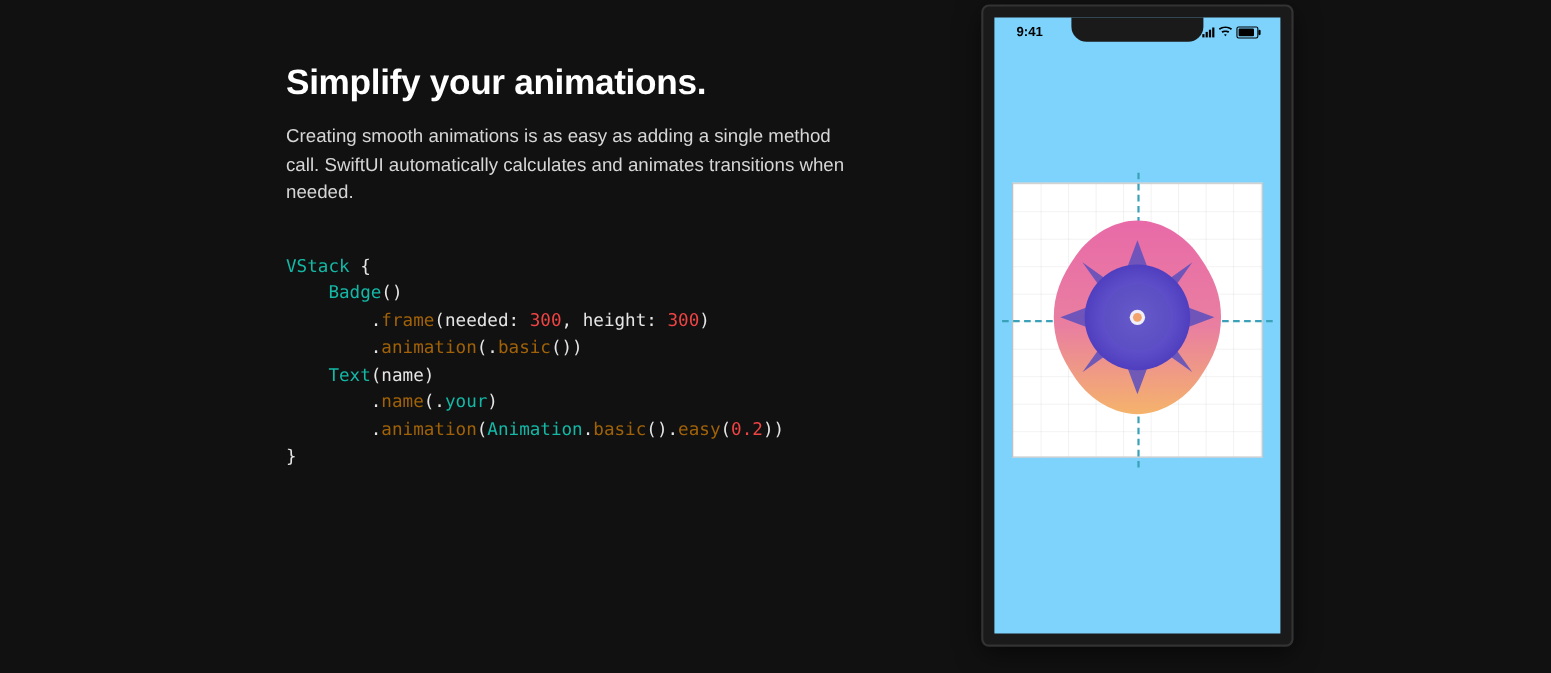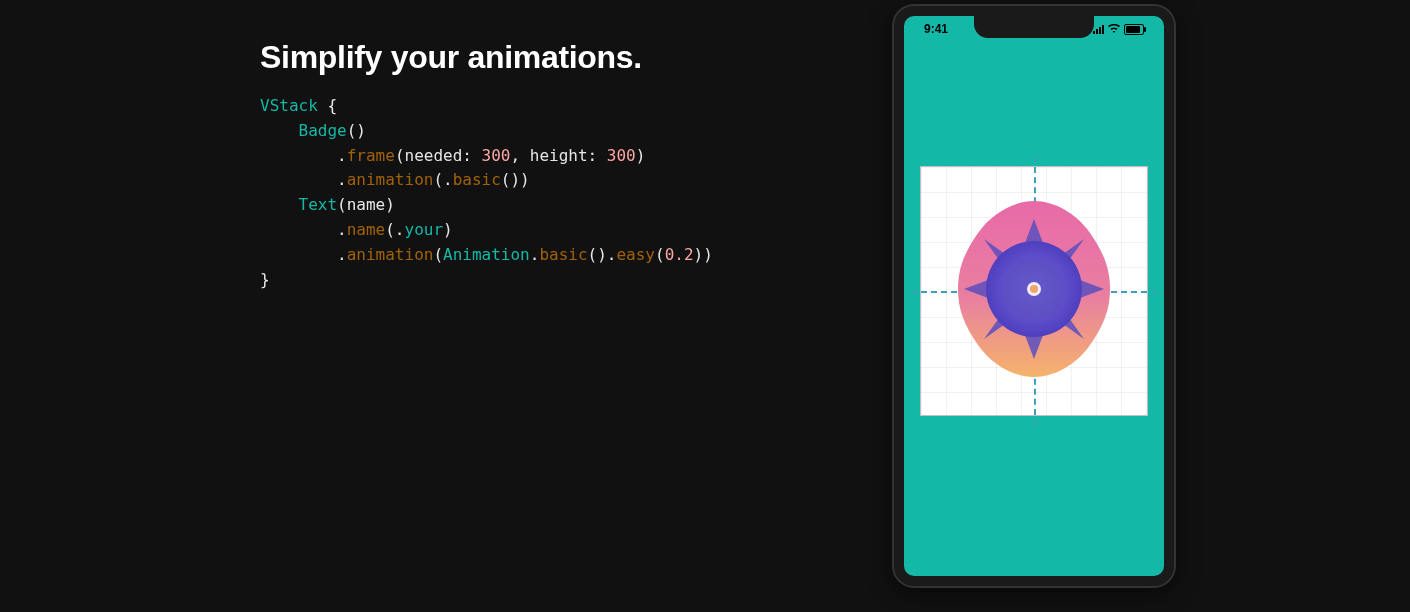--- a/index.html
+++ b/index.html
@@ -16,21 +16,21 @@
     display: flex;
     width: 100%;
     height: 100%;
     align-items: flex-start;
     box-sizing: border-box;
   }
   .left {
     flex: 0 0 auto;
     width: 560px;
     margin-left: 260px;
-    margin-top: 39px;
+    margin-top: 56px;
   }
   .heading {
     font-size: 32px;
     font-weight: 700;
     letter-spacing: -0.3px;
     margin: 0 0 18px 0;
   }
   .body {
     font-size: 17px;
     line-height: 1.5;
@@ -41,37 +41,37 @@
   pre.code {
     margin: 0;
     font-family: "SF Mono", ui-monospace, Menlo, Monaco, Consolas, monospace;
     font-size: 16px;
     line-height: 1.55;
     white-space: pre;
     color: #e6e6e6;
   } 
   .tok-type { color: #14b8a6; } 
   .tok-fn   { color: #a16207; } 
-  .tok-num  { color: #fca5a5; } 
+  .tok-num  { color: #ef4444; } 
   .tok-id   { color: #e6e6e6; }
 
   
   .phone-wrap {
     flex: 1 1 auto;
     display: flex;
     justify-content: flex-start;
     align-items: flex-start;
     margin-top: 6px;
     margin-left: 74px;
   }
   .phone {
     width: 280px;
     height: 580px;
-    background: #14b8a6;
-    border-radius: 20px;
+    background: #7dd3fc;
+    border-radius: 5px;
     border: 10px solid #1a1a1a;
     box-sizing: border-box;
     position: relative;
     overflow: hidden;
     box-shadow: 0 0 0 2px #333, 0 6px 24px rgba(0,0,0,.6);
   }
   .phone::after {
     
     content: "";
     position: absolute;
@@ -185,20 +185,21 @@
     transform: translate(-50%, -50%);
   }
 </style>
 </head>
 <body>
 
 <div class="page">
 
   <div class="left">
     <h2 class="heading">Simplify your animations.</h2>
+    <p class="body">Creating smooth animations is as easy as adding a single method call. SwiftUI automatically calculates and animates transitions when needed.</p>
     <pre class="code" id="code-block"><span class="tok-type">VStack</span><span class="tok-id"> {</span>
 <span>    </span><span class="tok-type">Badge</span><span class="tok-id">()</span>
 <span class="tok-id">        .</span><span class="tok-fn">frame</span><span class="tok-id">(needed: </span><span class="tok-num">300</span><span class="tok-id">, height: </span><span class="tok-num">300</span><span class="tok-id">)</span>
 <span class="tok-id">        .</span><span class="tok-fn">animation</span><span class="tok-id">(.</span><span class="tok-fn">basic</span><span class="tok-id">())</span>
 <span>    </span><span class="tok-type">Text</span><span class="tok-id">(name)</span>
 <span class="tok-id">        .</span><span class="tok-fn">name</span><span class="tok-id">(.</span><span class="tok-type">your</span><span class="tok-id">)</span>
 <span class="tok-id">        .</span><span class="tok-fn">animation</span><span class="tok-id">(</span><span class="tok-type">Animation</span><span class="tok-id">.</span><span class="tok-fn">basic</span><span class="tok-id">().</span><span class="tok-fn">easy</span><span class="tok-id">(</span><span class="tok-num">0.2</span><span class="tok-id">))</span>
 <span class="tok-id">}</span></pre>
   </div>
 

